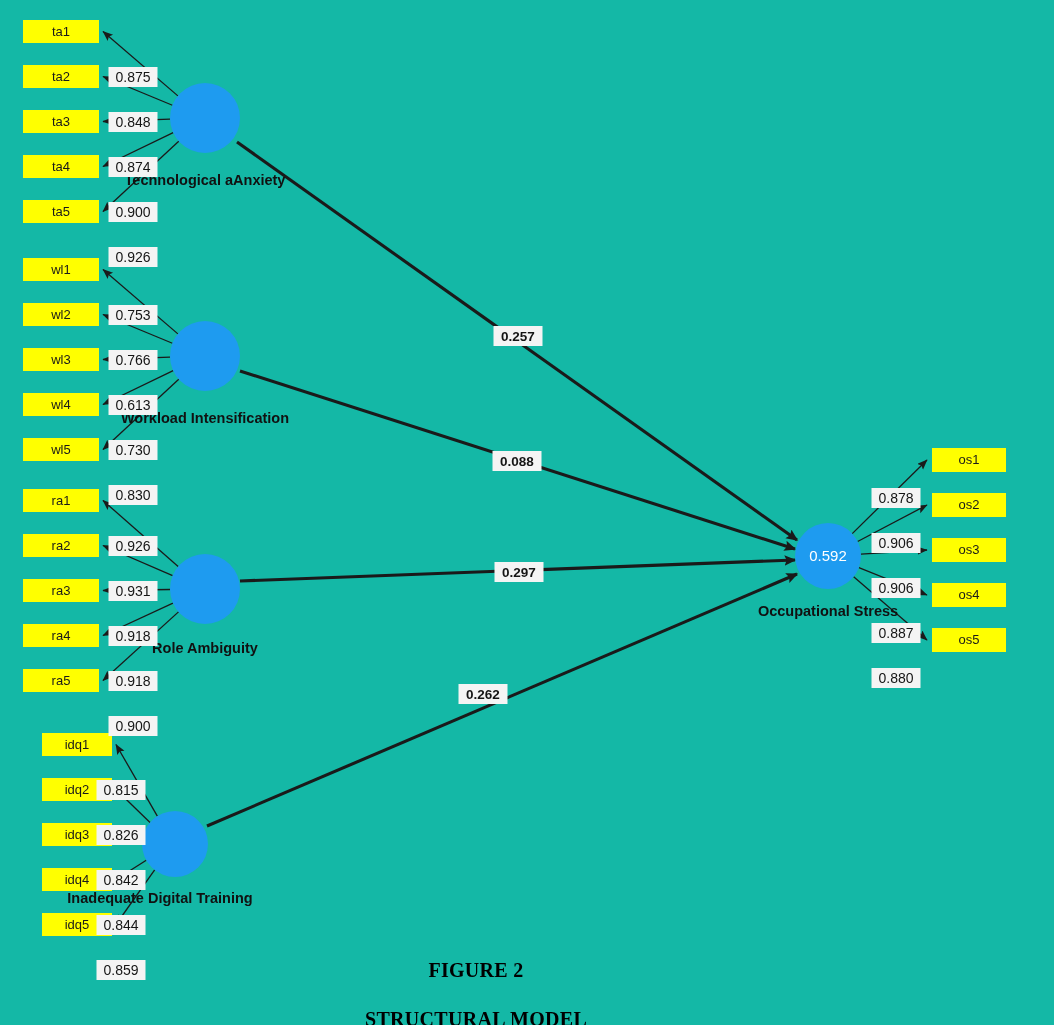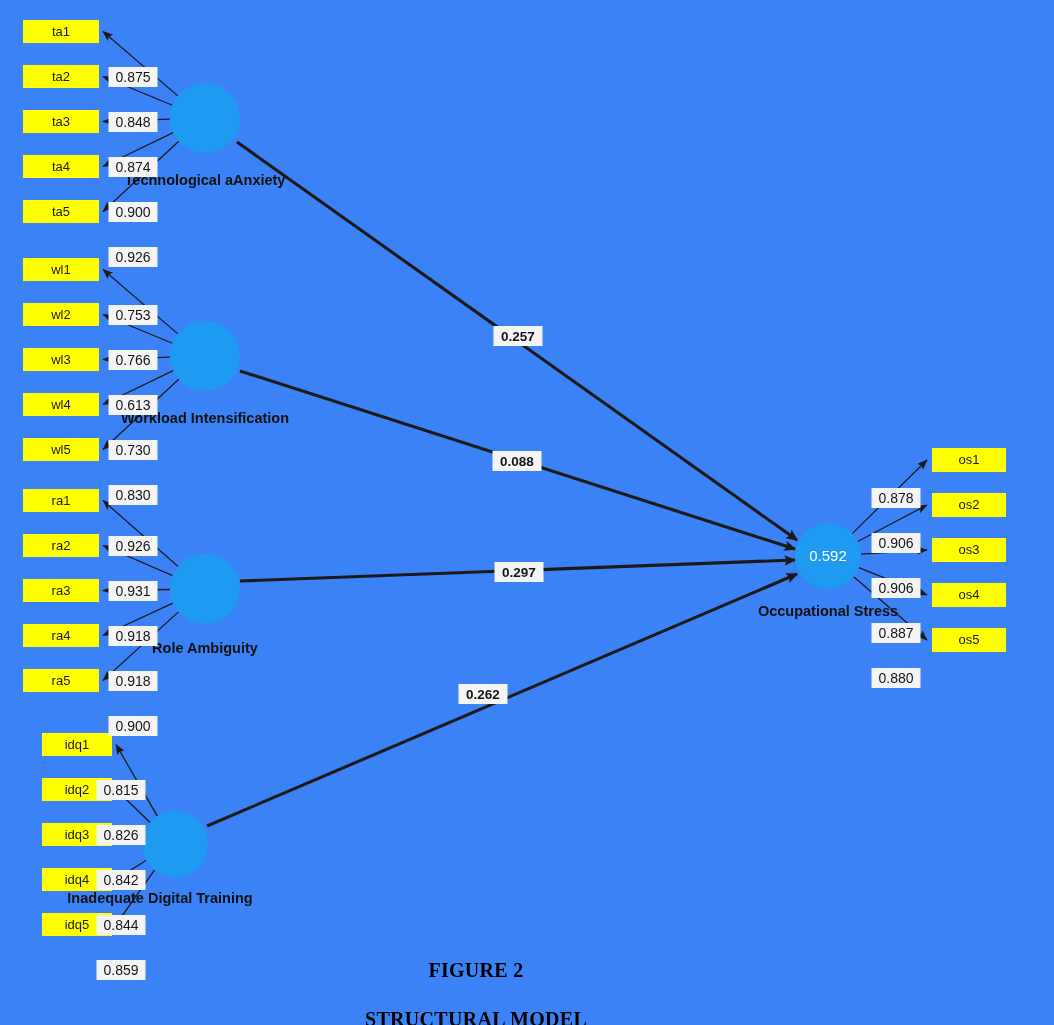--- a/index.html
+++ b/index.html
@@ -12,21 +12,21 @@
     font-family: "Liberation Sans", sans-serif;
     width: 1054px;
     height: 1025px;
     overflow: hidden;
     position: relative;
   }
   #diagram-root {
     position: relative;
     width: 1054px;
     height: 1025px;
-    background: #3b82f6;
+    background: #14b8a6;
   }
   svg#model-svg {
     position: absolute;
     left: 0;
     top: 0;
     width: 1054px;
     height: 1025px;
   }
   .indicator-box rect {
     fill: #ffff00;

